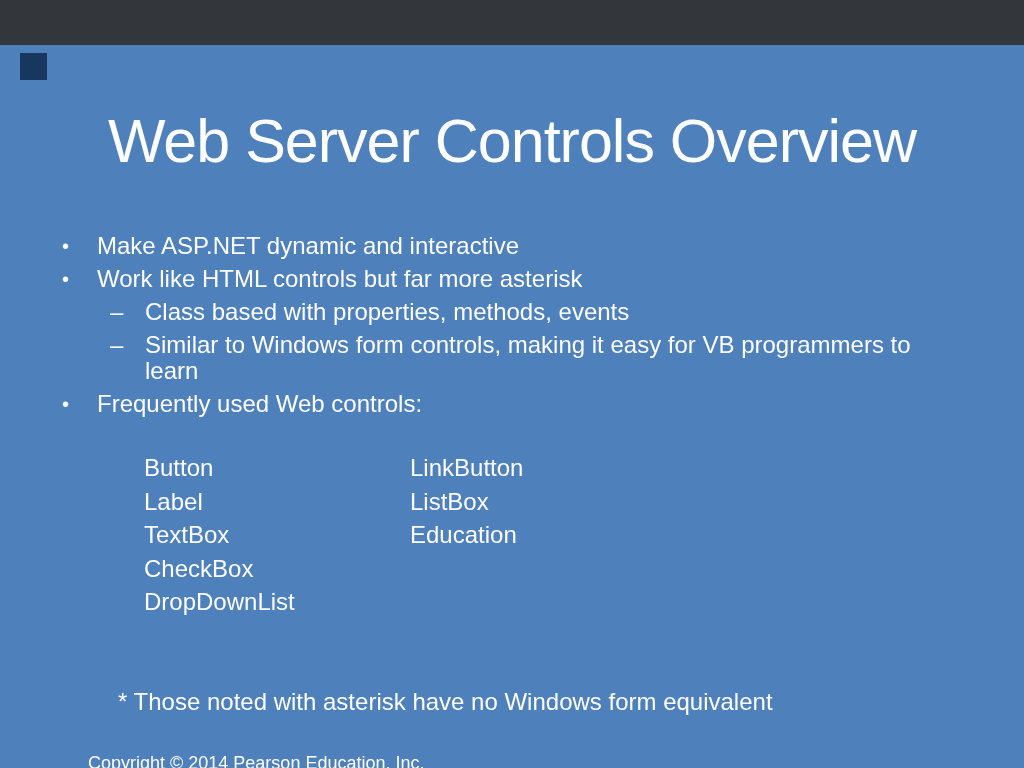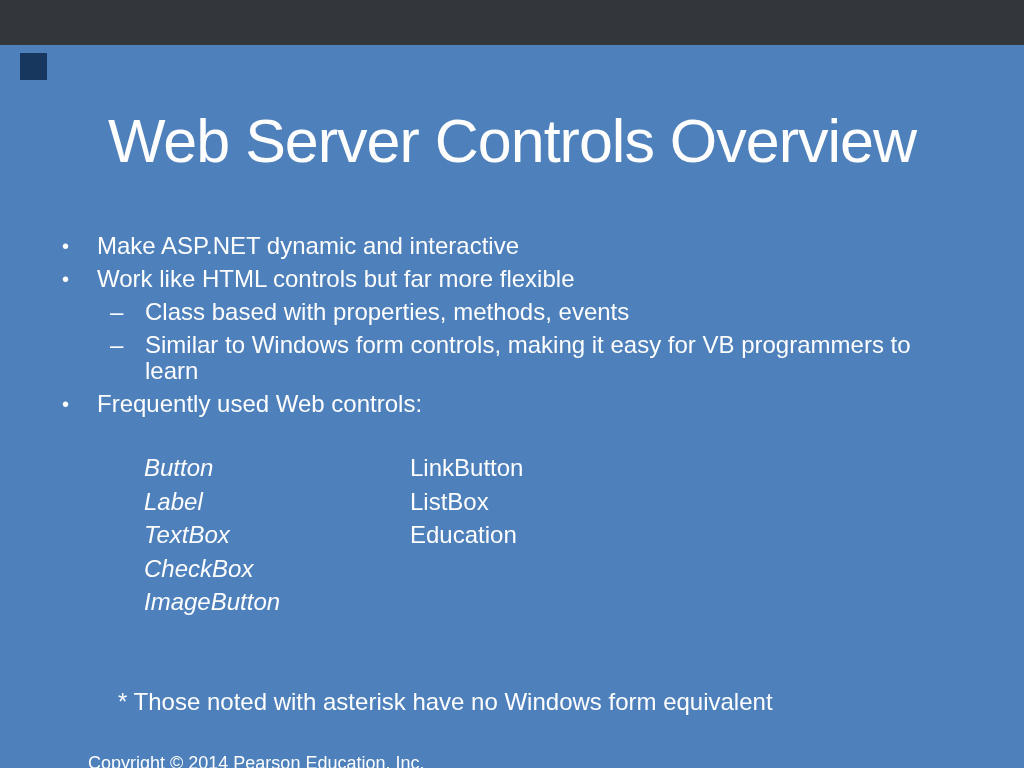--- a/index.html
+++ b/index.html
@@ -65,21 +65,21 @@
   .bullet.l2 .marker { width: 35px; }
   .bullet.l2 .btext { max-width: 818px; }
   .controls-table {
     position: absolute;
     top: 406px;
     left: 144px;
     display: flex;
     font-size: 24px;
     line-height: 33.5px;
   }
-  .controls-col-1 { width: 266px; font-style: italic; }
+  .controls-col-1 { width: 266px; }
   .controls-col-2 { width: 260px; }
   .controls-col-3 { width: auto; }
   .footnote {
     position: absolute;
     top: 644px;
     left: 118px;
     font-size: 24px;
     line-height: 26px;
   }
   .copyright {
@@ -101,21 +101,21 @@
 
   <div class="content">
 
     <div class="bullet l1">
       <span class="marker">•</span>
       <span class="btext">Make ASP.NET dynamic and interactive</span>
     </div>
 
     <div class="bullet l1">
       <span class="marker">•</span>
-      <span class="btext">Work like HTML controls but far more flexible</span>
+      <span class="btext">Work like HTML controls but far more asterisk</span>
     </div>
 
     <div class="bullet l2">
       <span class="marker">–</span>
       <span class="btext">Class based with properties, methods, events</span>
     </div>
 
     <div class="bullet l2">
       <span class="marker">–</span>
       <span class="btext">Similar to Windows form controls, making it easy for VB programmers to learn</span>
@@ -128,21 +128,21 @@
 
   </div>
 
   <div class="controls-table">
 
     <div class="controls-col-1">
       <div>Button</div>
       <div>Label</div>
       <div>TextBox</div>
       <div>CheckBox</div>
-      <div>ImageButton</div>
+      <div>DropDownList</div>
     </div>
 
 
     <div class="controls-col-3">
       <div>LinkButton</div>
       <div>ListBox</div>
       <div>Education</div>
     </div>
 
   </div>

